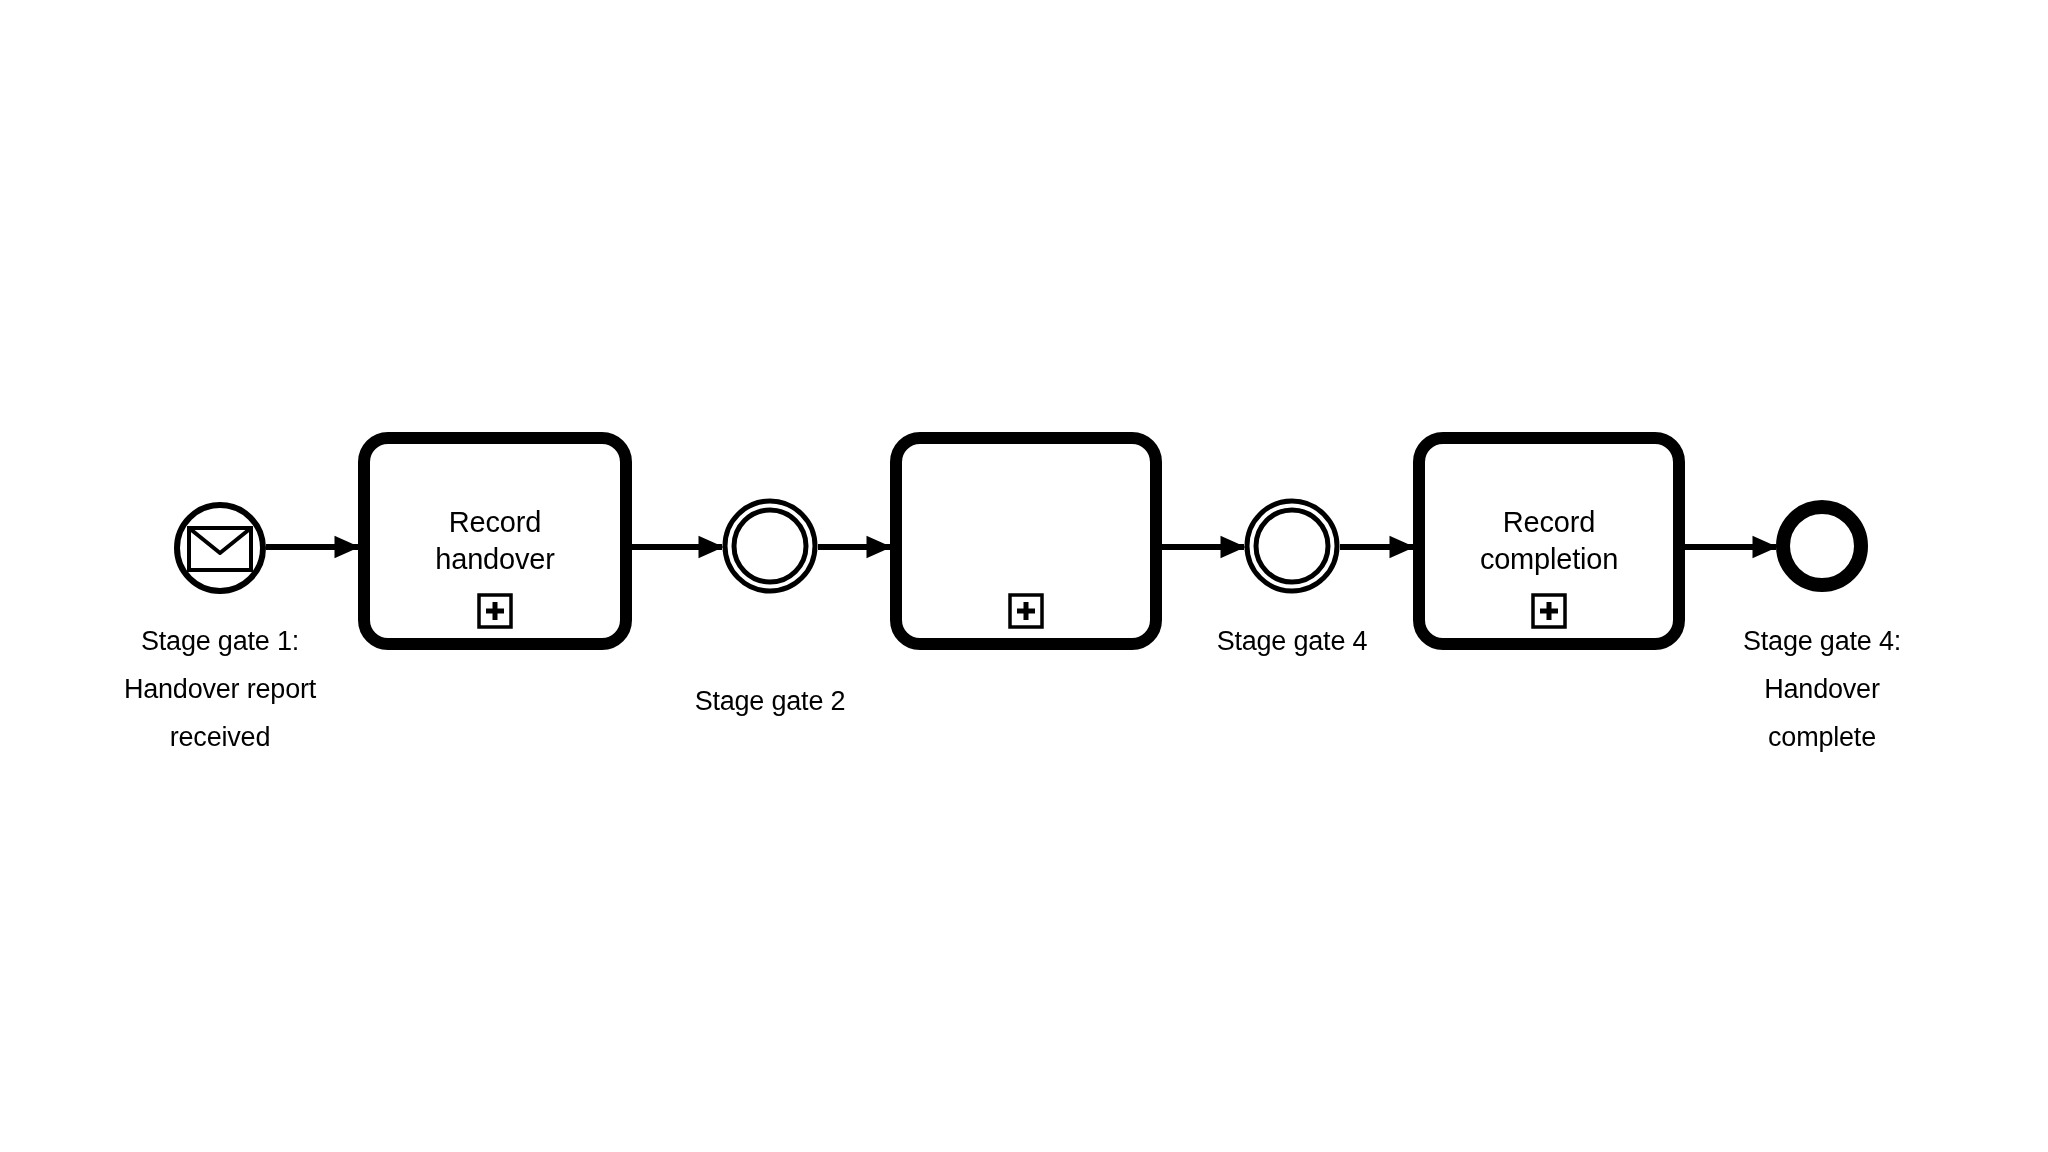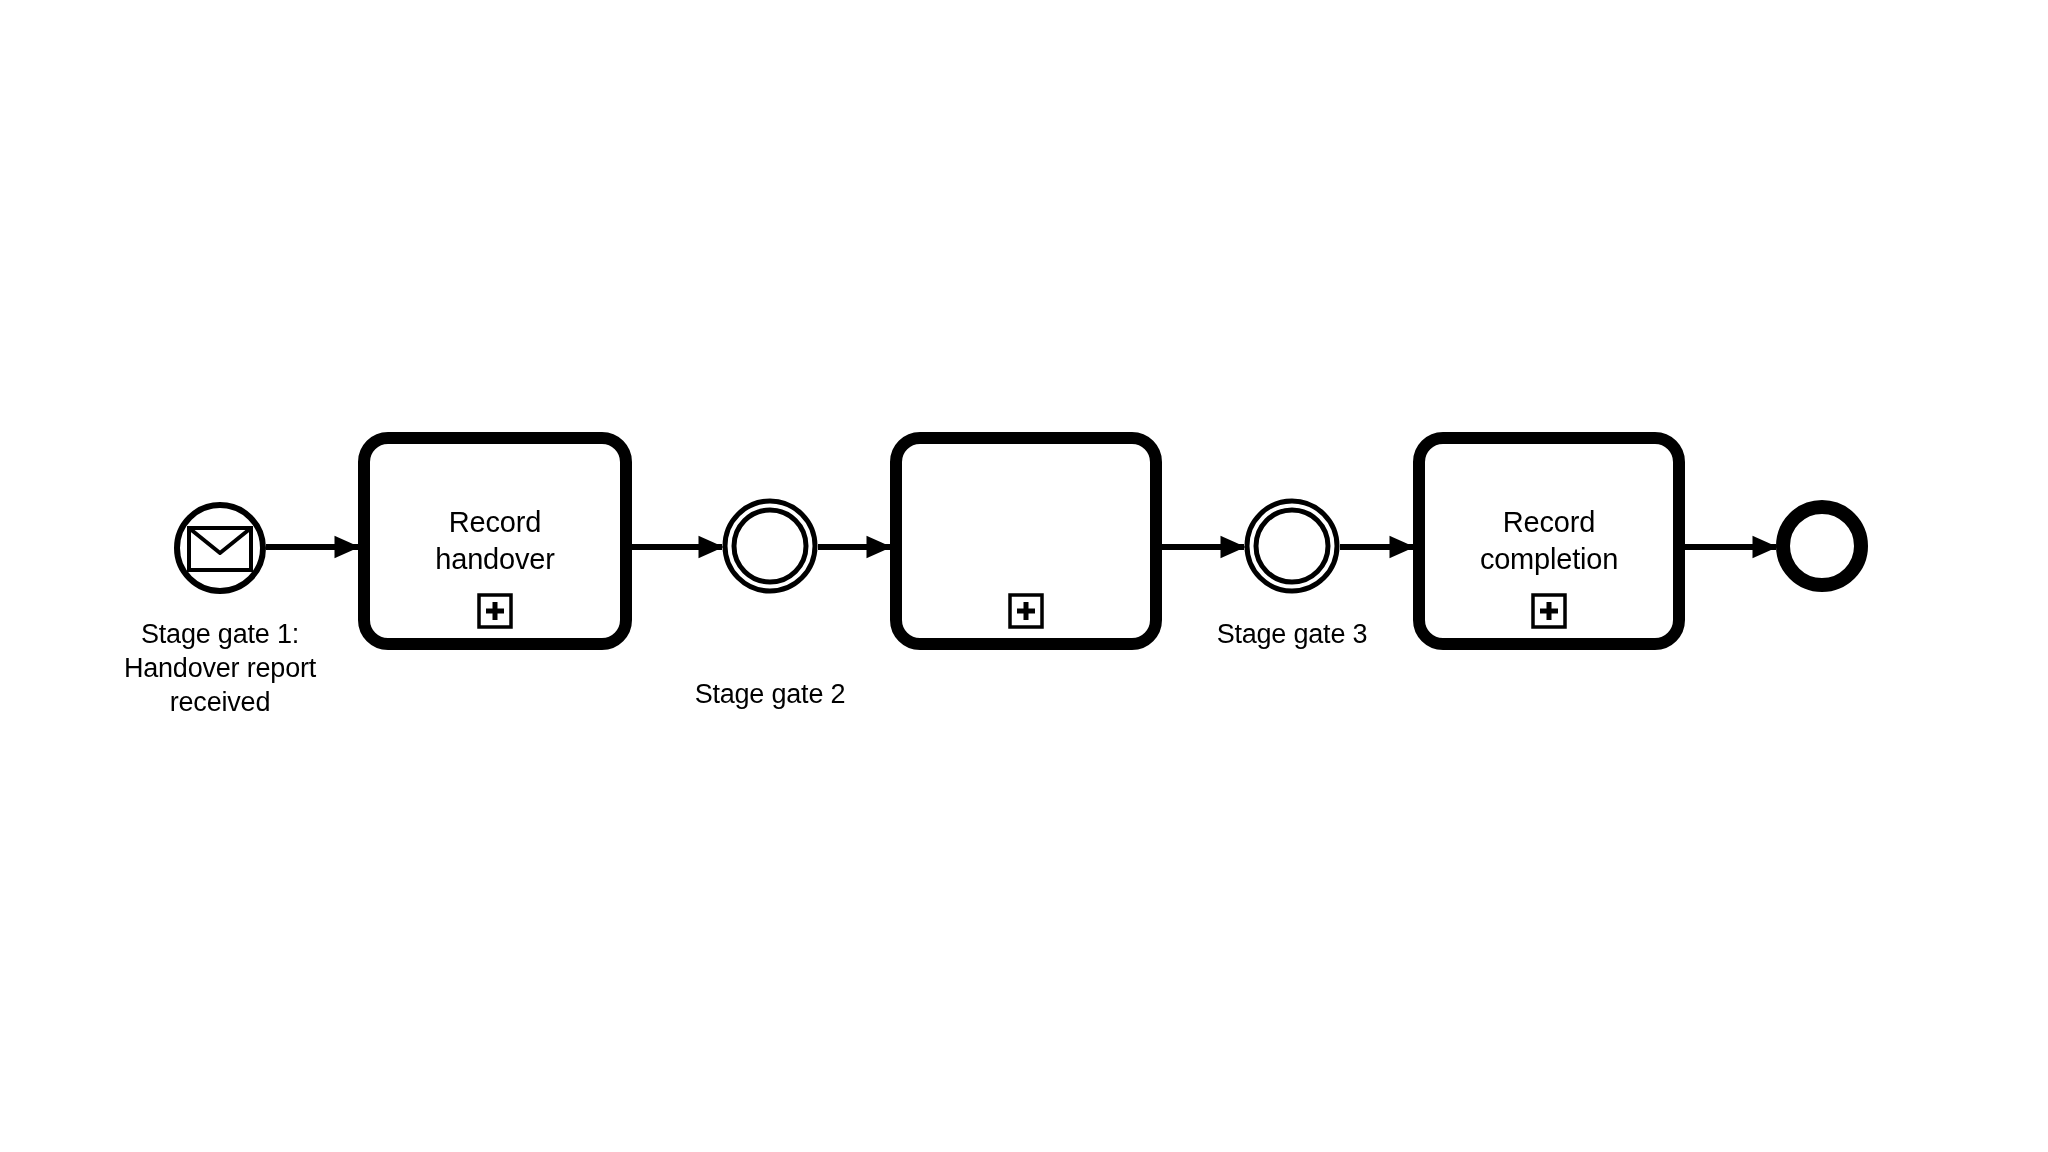--- a/index.html
+++ b/index.html
@@ -25,21 +25,21 @@
     top: 0;
     width: 2048px;
     height: 1152px;
     display: block;
   }
   .node-label {
     position: absolute;
     text-align: center;
     font-family: "Liberation Sans", sans-serif;
     font-size: 27px;
-    line-height: 34px;
+    line-height: 48px;
     color: #000000;
     white-space: pre-line;
     letter-spacing: -0.2px;
   }
   .task-label {
     position: absolute;
     text-align: center;
     font-family: "Liberation Sans", sans-serif;
     font-size: 29px;
     line-height: 37px;
@@ -122,19 +122,22 @@
   <div class="node-label" style="left:60px; top:617px; width:320px;">Stage gate 1:
 Handover report
 received</div>
 
   <div class="task-label" style="left:358px; top:504px; width:274px;">Record
 handover</div>
 
   <div class="node-label" style="left:650px; top:645px; width:240px;margin-top:32px;">Stage gate 2</div>
 
 
-  <div class="node-label" style="left:1172px; top:617px; width:240px;">Stage gate 3</div>
+  <div class="node-label" style="left:1172px; top:617px; width:240px;">Stage gate 4</div>
 
   <div class="task-label" style="left:1413px; top:504px; width:272px;">Record
 completion</div>
 
+  <div class="node-label" style="left:1672px; top:617px; width:300px;">Stage gate 4:
+Handover
+complete</div>
 
 </div>
 
 </body></html>

